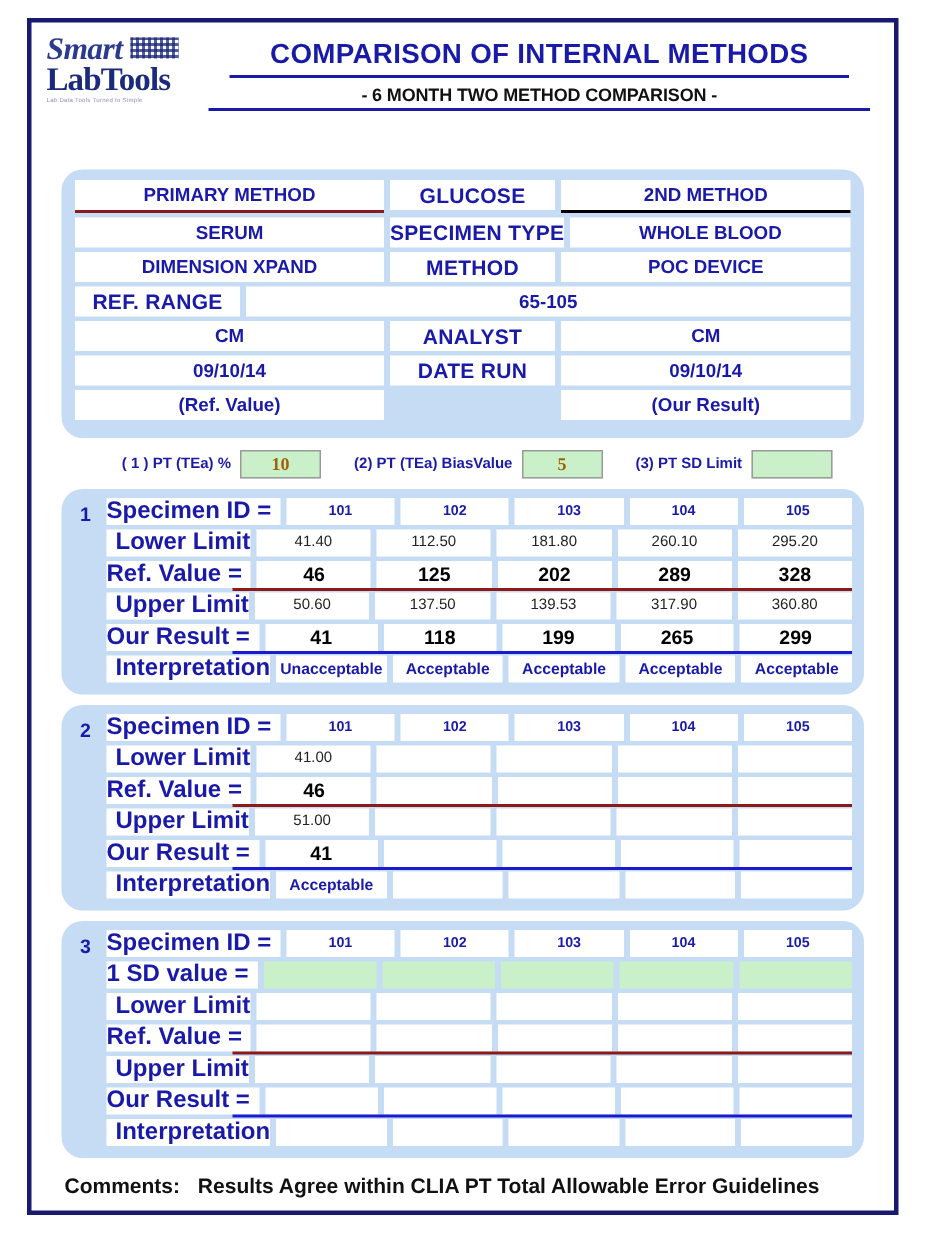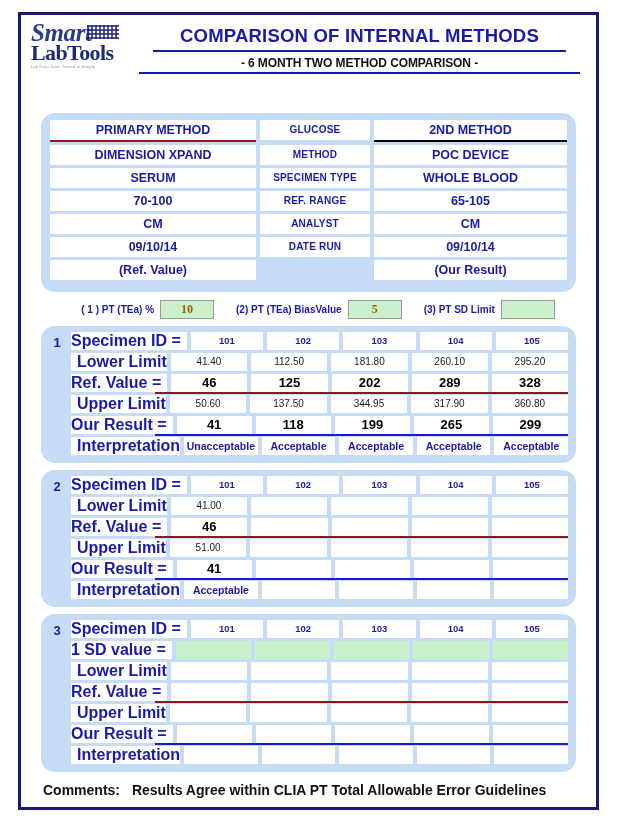--- a/index.html
+++ b/index.html
@@ -16,21 +16,21 @@
     background:#ffffff;
     box-sizing:border-box;
     overflow:hidden;
   }
 
   
   .header{position:relative;height:92px;}
   .logo{position:absolute;left:10px;top:8px;width:110px;}
   .logo .l1{
     font-family:"Liberation Serif",serif;
-    font-style:italic;font-weight:bold;font-size:25px;
+    font-style:italic;font-weight:bold;font-size:21px;
     color:#2b3a8f;letter-spacing:-.4px;line-height:19px;
   }
   .logo .l2{
     font-family:"Liberation Serif",serif;
     font-weight:bold;font-size:22px;color:#1b2a7a;
     letter-spacing:-.6px;line-height:21px;
   }
   .logo .tag{font-size:4px;color:#8a93b5;letter-spacing:.2px;margin-top:1px;}
   .logo .grid{
     position:absolute;left:56px;top:2px;width:32px;height:14px;
@@ -61,21 +61,21 @@
     padding:7px 9px 9px 9px;
   }
   .inforow{display:flex;gap:4px;margin-bottom:3px;}
   .cellA{flex:0 0 206px;}
   .cellB{flex:0 0 110px;}
   .cellC{flex:1;}
   .cell{
     background:#ffffff;height:20px;line-height:20px;text-align:center;
     color:#1a1aa8;font-weight:bold;font-size:12.5px;white-space:nowrap;overflow:hidden;
   }
-  .cell.small{font-size:10px;letter-spacing:.2px;}
+  .cell.small{font-size:14px;letter-spacing:.2px;}
   .cell.nofill{background:transparent;}
   .underline-red{border-bottom:2px solid #8b1a1a;}
   .underline-blue{border-bottom:2px solid #000000;}
 
   
   .ptrow{
     margin:8px 0 0 0;display:flex;align-items:center;justify-content:center;
     gap:6px;font-size:10px;font-weight:bold;color:#1a1aa8;padding-left:19px;
   }
   .ptlabel{white-space:nowrap;}
@@ -153,44 +153,41 @@
           </div>
           <div class="cellB">
             <div class="cell small">GLUCOSE</div>
           </div>
           <div class="cellC">
             <div class="cell underline-blue">2ND METHOD</div>
           </div>
         </div>
         <div class="inforow">
           <div class="cellA">
+            <div class="cell">SERUM</div>
+          </div>
+          <div class="cellB">
+            <div class="cell small">SPECIMEN TYPE</div>
+          </div>
+          <div class="cellC">
+            <div class="cell">WHOLE BLOOD</div>
+          </div>
+        </div>
+        <div class="inforow">
+          <div class="cellA">
             <div class="cell">DIMENSION XPAND</div>
           </div>
           <div class="cellB">
             <div class="cell small">METHOD</div>
           </div>
           <div class="cellC">
             <div class="cell">POC DEVICE</div>
           </div>
         </div>
         <div class="inforow">
-          <div class="cellA">
-            <div class="cell">SERUM</div>
-          </div>
-          <div class="cellB">
-            <div class="cell small">SPECIMEN TYPE</div>
-          </div>
-          <div class="cellC">
-            <div class="cell">WHOLE BLOOD</div>
-          </div>
-        </div>
-        <div class="inforow">
-          <div class="cellA">
-            <div class="cell">70-100</div>
-          </div>
           <div class="cellB">
             <div class="cell small">REF. RANGE</div>
           </div>
           <div class="cellC">
             <div class="cell">65-105</div>
           </div>
         </div>
         <div class="inforow">
           <div class="cellA">
             <div class="cell">CM</div>
@@ -262,21 +259,21 @@
           <div class="tcell big">46</div>
           <div class="tcell big">125</div>
           <div class="tcell big">202</div>
           <div class="tcell big">289</div>
           <div class="tcell big">328</div>
         </div>
         <div class="trow">
           <div class="rlabel lft">Upper Limit</div>
           <div class="tcell">50.60</div>
           <div class="tcell">137.50</div>
-          <div class="tcell">344.95</div>
+          <div class="tcell">139.53</div>
           <div class="tcell">317.90</div>
           <div class="tcell">360.80</div>
         </div>
         <div class="trow row-blue">
           <div class="rlabel">Our Result =</div>
           <div class="tcell big">41</div>
           <div class="tcell big">118</div>
           <div class="tcell big">199</div>
           <div class="tcell big">265</div>
           <div class="tcell big">299</div>

